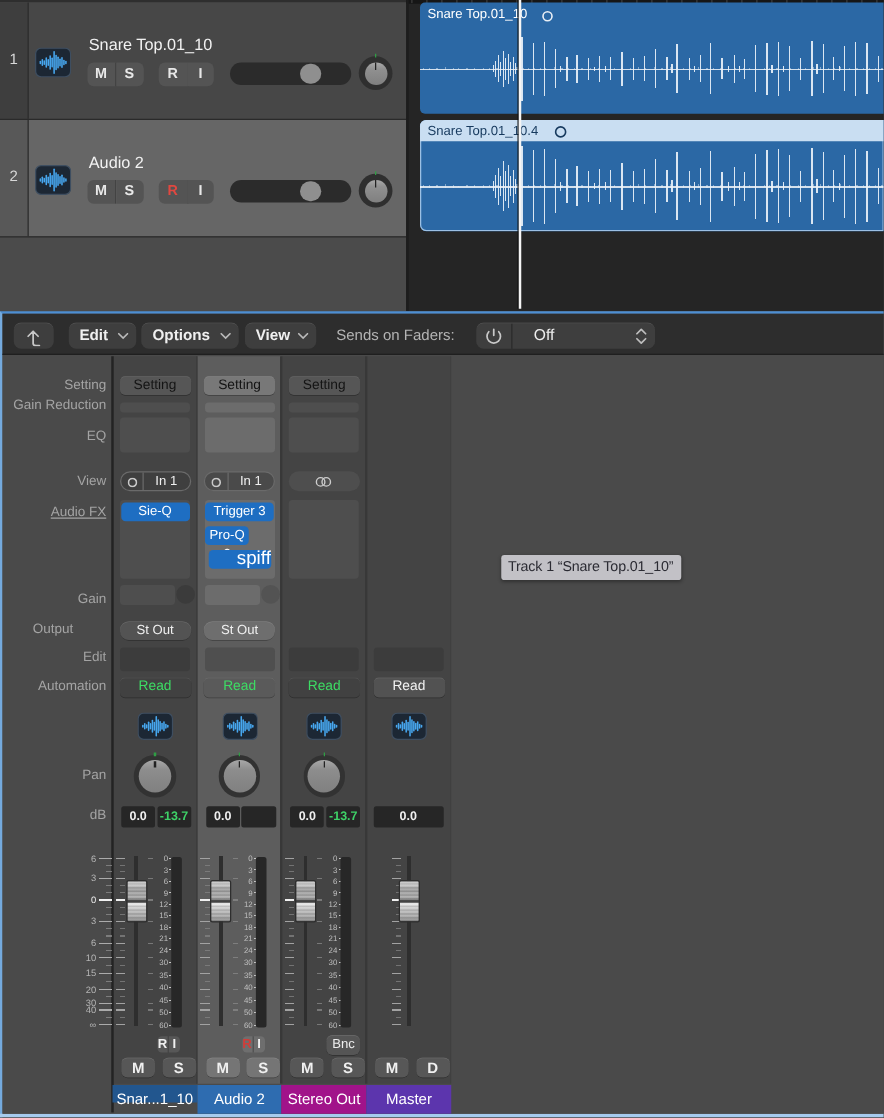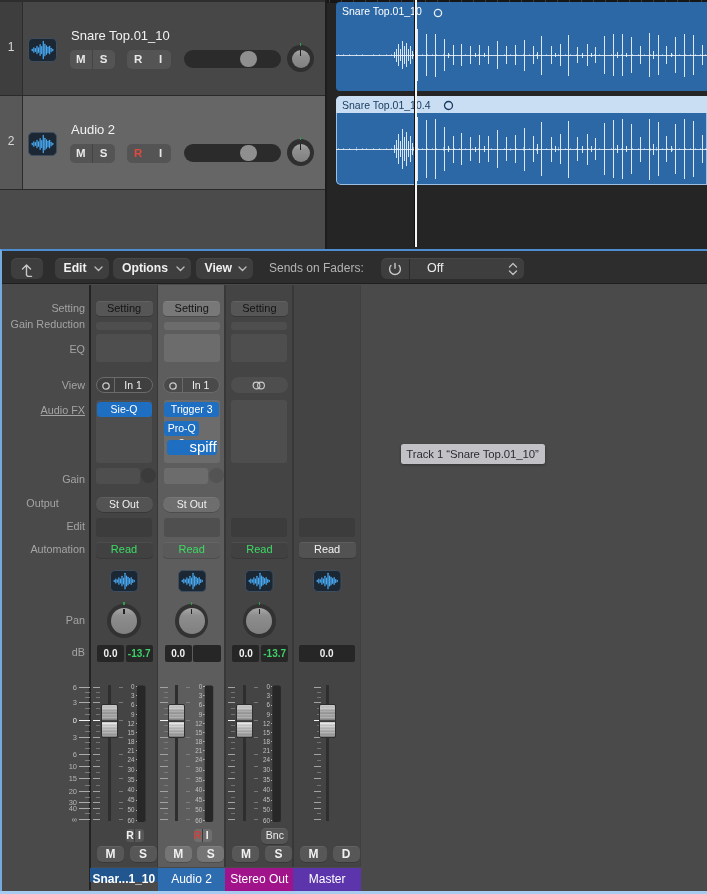--- a/index.html
+++ b/index.html
@@ -599,17 +599,17 @@
 <div style="left:202.7px;top:829px;width:9.0px;height:13px;background:#6e6e6e;border-radius:0 3.5px 3.5px 0;color:#f0f0f0;font-size:10.5px;font-weight:bold;text-align:center;line-height:13px;">I</div>
 <div style="left:261.4px;top:828px;width:27px;height:15.5px;background:#555555;border-radius:5px;color:#ededed;font-size:10.5px;text-align:center;line-height:15.5px;box-shadow:0 0.5px 0 #00000055, inset 0 0.5px 0 #ffffff22;">Bnc</div>
 <div style="left:97.0px;top:845.5px;width:27px;height:16.5px;background:#575757;border-radius:5px;color:#f0f0f0;font-size:12px;font-weight:bold;text-align:center;line-height:16.5px;box-shadow:0 0.5px 0 #00000055, inset 0 0.5px 0 #ffffff22;">M</div>
 <div style="left:129.5px;top:845.5px;width:27px;height:16.5px;background:#575757;border-radius:5px;color:#f0f0f0;font-size:12px;font-weight:bold;text-align:center;line-height:16.5px;box-shadow:0 0.5px 0 #00000055, inset 0 0.5px 0 #ffffff22;">S</div>
 <div style="left:164.7px;top:845.5px;width:27px;height:16.5px;background:#757575;border-radius:5px;color:#f0f0f0;font-size:12px;font-weight:bold;text-align:center;line-height:16.5px;box-shadow:0 0.5px 0 #00000055, inset 0 0.5px 0 #ffffff22;">M</div>
 <div style="left:197.2px;top:845.5px;width:27px;height:16.5px;background:#757575;border-radius:5px;color:#f0f0f0;font-size:12px;font-weight:bold;text-align:center;line-height:16.5px;box-shadow:0 0.5px 0 #00000055, inset 0 0.5px 0 #ffffff22;">S</div>
 <div style="left:232.4px;top:845.5px;width:27px;height:16.5px;background:#575757;border-radius:5px;color:#f0f0f0;font-size:12px;font-weight:bold;text-align:center;line-height:16.5px;box-shadow:0 0.5px 0 #00000055, inset 0 0.5px 0 #ffffff22;">M</div>
 <div style="left:264.9px;top:845.5px;width:27px;height:16.5px;background:#575757;border-radius:5px;color:#f0f0f0;font-size:12px;font-weight:bold;text-align:center;line-height:16.5px;box-shadow:0 0.5px 0 #00000055, inset 0 0.5px 0 #ffffff22;">S</div>
 <div style="left:300.1px;top:845.5px;width:27px;height:16.5px;background:#575757;border-radius:5px;color:#f0f0f0;font-size:12px;font-weight:bold;text-align:center;line-height:16.5px;box-shadow:0 0.5px 0 #00000055, inset 0 0.5px 0 #ffffff22;">M</div>
 <div style="left:332.6px;top:845.5px;width:27px;height:16.5px;background:#575757;border-radius:5px;color:#f0f0f0;font-size:12px;font-weight:bold;text-align:center;line-height:16.5px;box-shadow:0 0.5px 0 #00000055, inset 0 0.5px 0 #ffffff22;">D</div>
-<div style="left:90px;top:868px;width:67.7px;height:14px;background:#22568e;color:#ffffff;font-size:12px;font-weight:700;text-align:center;line-height:22.5px;">Snar...1_10</div>
+<div style="left:90px;top:868px;width:67.7px;height:14px;background:#22568e;color:#ffffff;font-size:12px;font-weight:400;text-align:center;line-height:22.5px;">Snar...1_10</div>
 <div style="left:157.7px;top:868px;width:67.7px;height:22.5px;background:#2e6cb0;color:#ffffff;font-size:12px;font-weight:500;text-align:center;line-height:22.5px;">Audio 2</div>
 <div style="left:225.4px;top:868px;width:67.7px;height:22.5px;background:#a1138a;color:#ffffff;font-size:12px;font-weight:500;text-align:center;line-height:22.5px;">Stereo Out</div>
 <div style="left:293.1px;top:868px;width:68.2px;height:22.5px;background:#5c35ad;color:#ffffff;font-size:12px;font-weight:500;text-align:center;line-height:22.5px;">Master</div>
 <div style="left:400.5px;top:444px;width:144px;height:20px;background:#c2c1c6;border-radius:2.5px;color:#2b2b33;font-size:11.4px;line-height:20px;text-align:center;box-shadow:0 1px 3px #00000055;letter-spacing:-0.1px;">Track 1 “Snare Top.01_10”</div>
 
 </body></html>

